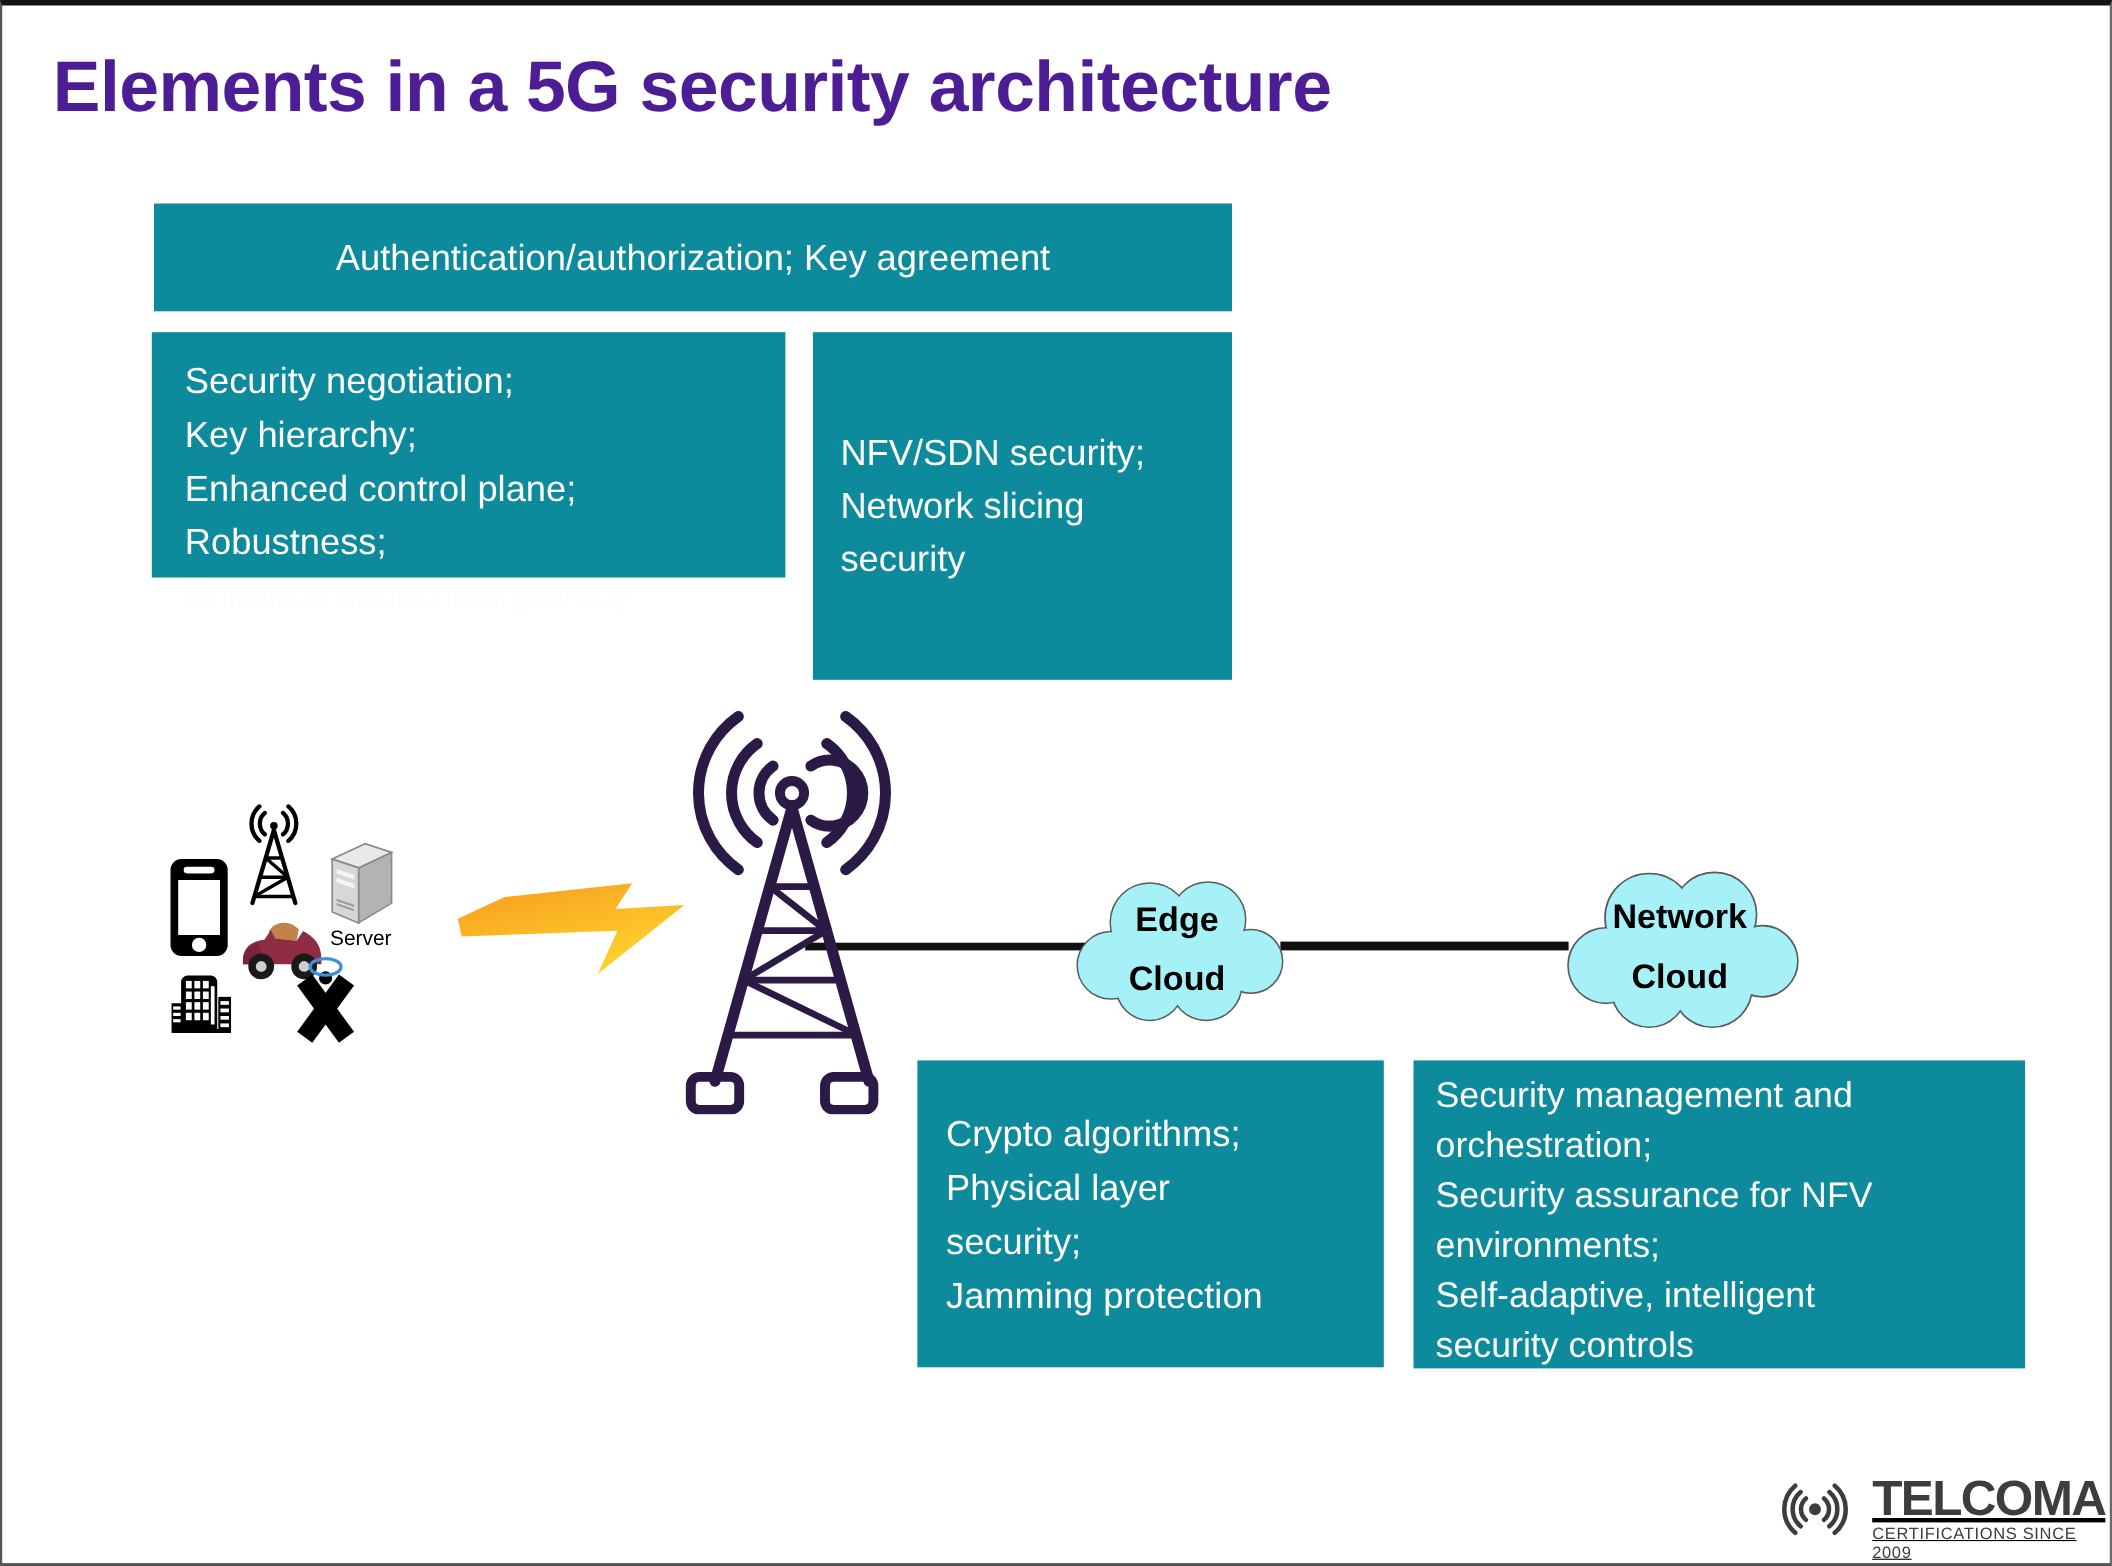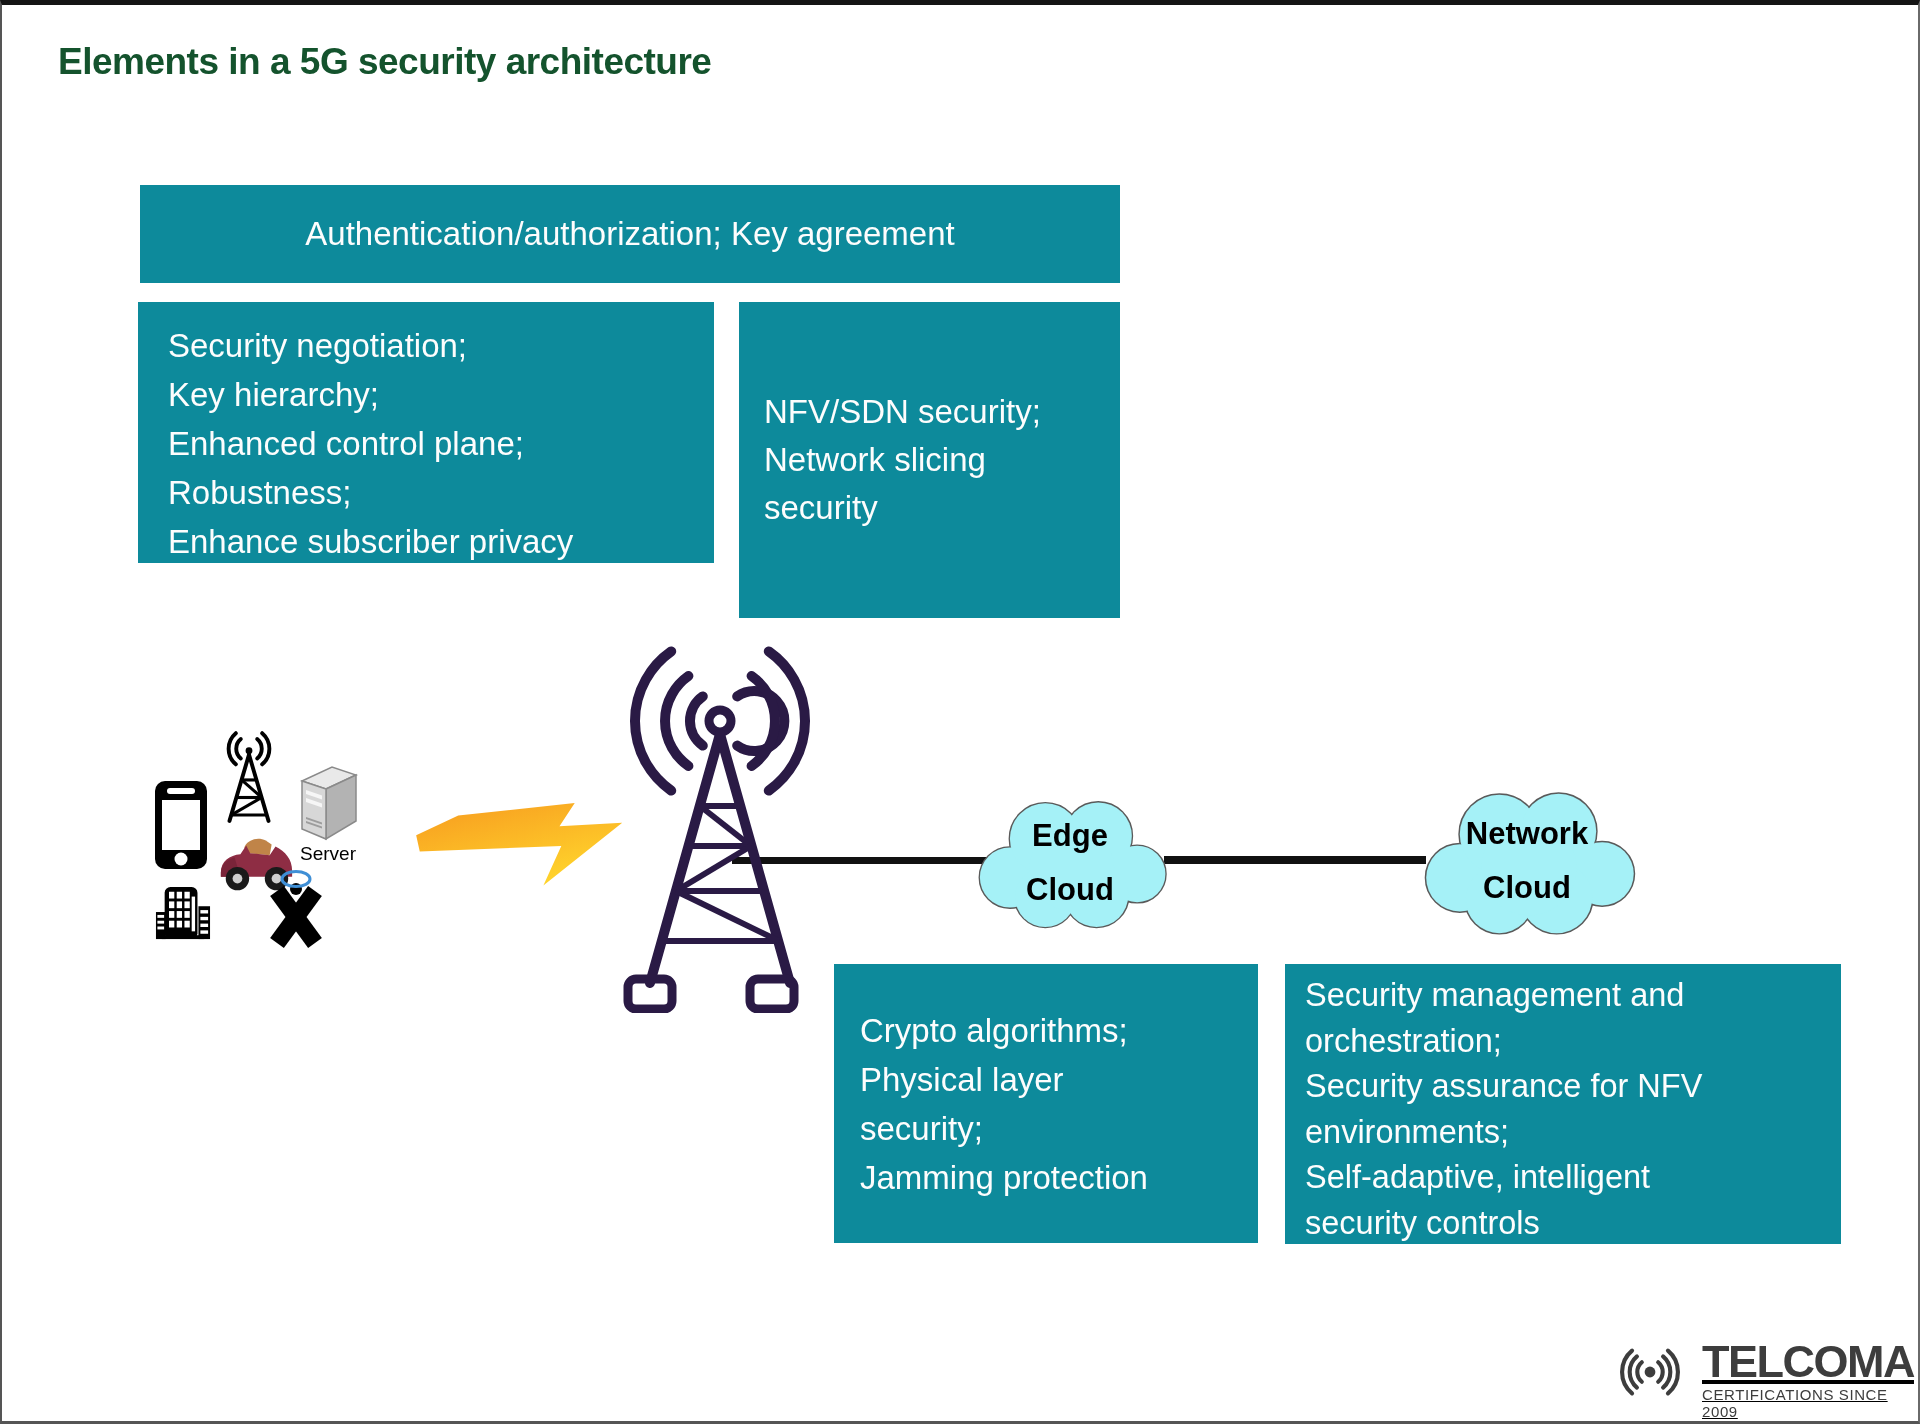--- a/index.html
+++ b/index.html
@@ -10,38 +10,38 @@
     font-family:"Liberation Sans", sans-serif;
     overflow:hidden;
     border-top:5px solid #141414;
     border-left:2px solid #555;
     border-right:2px solid #6a6a6a;
     border-bottom:3px solid #555;
     box-sizing:border-box;
   }
   .abs{position:absolute;}
   .title{
-    left:56px;top:36px;
-    font-size:37px;font-weight:700;color:#14532d;
+    left:46px;top:36px;
+    font-size:65px;font-weight:700;color:#4c1d95;
     letter-spacing:-0.5px;
   }
   .teal-box{
     background:#0d8a9b;
     color:#fdfdfd;
     font-size:33px;
     white-space:pre-line;
     box-sizing:border-box;
   }
   .box-auth{
     left:138px;top:180px;width:980px;height:98px;
     display:flex;align-items:center;justify-content:center;
     text-align:center;
   }
   .box-ran{
-    left:136px;top:297px;width:576px;height:261px;
+    left:136px;top:297px;width:576px;height:223px;
     padding:19px 10px 0 30px;
     line-height:49px;
   }
   .box-nfv{
     left:737px;top:297px;width:381px;height:316px;
     display:flex;align-items:center;
     padding-left:25px;
     line-height:48px;
   }
   .box-crypto{

